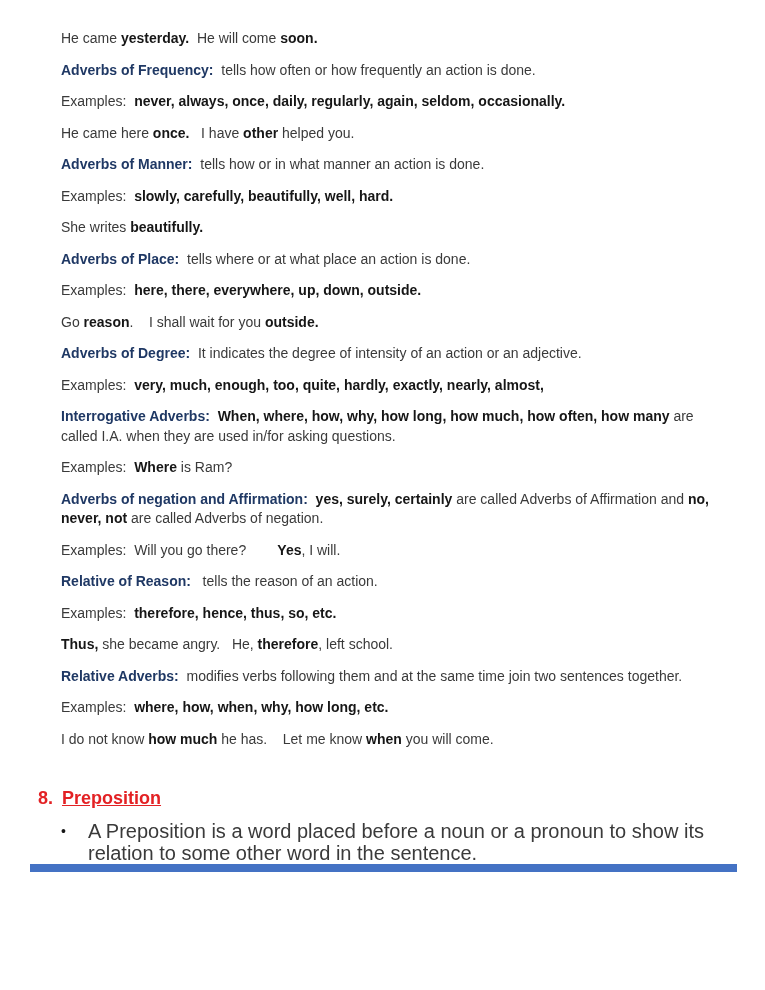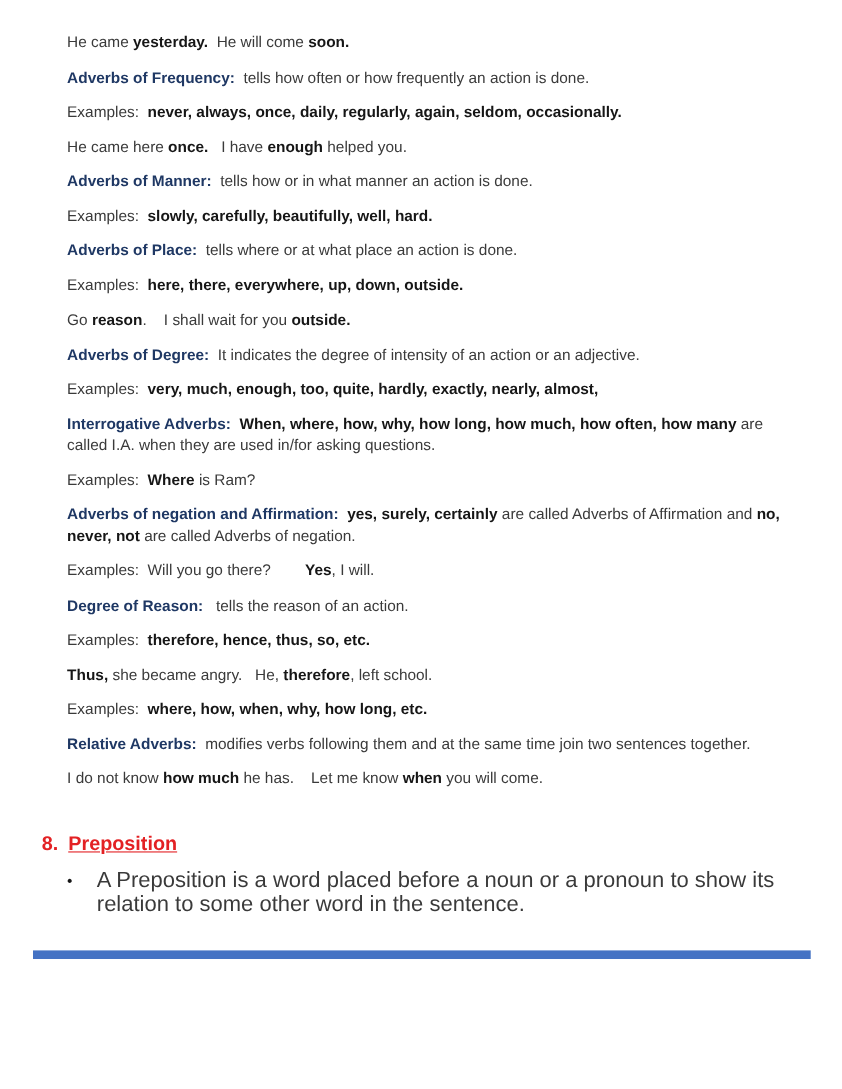--- a/index.html
+++ b/index.html
@@ -31,37 +31,38 @@
   }
 </style>
 </head>
 <body>
 
 <div class="page">
   <div class="content">
       <p class="doc-p"><span class="n">He came </span><span class="b">yesterday.</span><span class="n">  He will come </span><span class="b">soon.</span></p>
       <p class="doc-p"><span class="h">Adverbs of Frequency:</span><span class="n">  tells how often or how frequently an action is done.</span></p>
       <p class="doc-p"><span class="n">Examples:  </span><span class="b">never, always, once, daily, regularly, again, seldom, occasionally.</span></p>
-      <p class="doc-p"><span class="n">He came here </span><span class="b">once.</span><span class="n">   I have </span><span class="b">enough</span><span class="n"> helped you.</span></p>
+      <p class="doc-p"><span class="n">He came here </span><span class="b">once.</span><span class="n">   I have </span><span class="b">other</span><span class="n"> helped you.</span></p>
       <p class="doc-p"><span class="h">Adverbs of Manner:</span><span class="n">  tells how or in what manner an action is done.</span></p>
       <p class="doc-p"><span class="n">Examples:  </span><span class="b">slowly, carefully, beautifully, well, hard.</span></p>
+      <p class="doc-p"><span class="n">She writes </span><span class="b">beautifully.</span></p>
       <p class="doc-p"><span class="h">Adverbs of Place:</span><span class="n">  tells where or at what place an action is done.</span></p>
       <p class="doc-p"><span class="n">Examples:  </span><span class="b">here, there, everywhere, up, down, outside.</span></p>
       <p class="doc-p"><span class="n">Go </span><span class="b">reason</span><span class="n">.    I shall wait for you </span><span class="b">outside.</span></p>
       <p class="doc-p"><span class="h">Adverbs of Degree:</span><span class="n">  It indicates the degree of intensity of an action or an adjective.</span></p>
       <p class="doc-p"><span class="n">Examples:  </span><span class="b">very, much, enough, too, quite, hardly, exactly, nearly, almost,</span></p>
       <p class="doc-p"><span class="h">Interrogative Adverbs:</span><span class="n">  </span><span class="b">When, where, how, why, how long, how much, how often, how many</span><span class="n"> are called I.A. when they are used in/for asking questions.</span></p>
       <p class="doc-p"><span class="n">Examples:  </span><span class="b">Where</span><span class="n"> is Ram?</span></p>
       <p class="doc-p"><span class="h">Adverbs of negation and Affirmation:</span><span class="n">  </span><span class="b">yes, surely, certainly</span><span class="n"> are called Adverbs of Affirmation and </span><span class="b">no, never, not</span><span class="n"> are called Adverbs of negation.</span></p>
       <p class="doc-p"><span class="n">Examples:  Will you go there?        </span><span class="b">Yes</span><span class="n">, I will.</span></p>
-      <p class="doc-p"><span class="h">Degree of Reason:</span><span class="n">   tells the reason of an action.</span></p>
+      <p class="doc-p"><span class="h">Relative of Reason:</span><span class="n">   tells the reason of an action.</span></p>
       <p class="doc-p"><span class="n">Examples:  </span><span class="b">therefore, hence, thus, so, etc.</span></p>
       <p class="doc-p"><span class="b">Thus,</span><span class="n"> she became angry.   He, </span><span class="b">therefore</span><span class="n">, left school.</span></p>
+      <p class="doc-p"><span class="h">Relative Adverbs:</span><span class="n">  modifies verbs following them and at the same time join two sentences together.</span></p>
       <p class="doc-p"><span class="n">Examples:  </span><span class="b">where, how, when, why, how long, etc.</span></p>
-      <p class="doc-p"><span class="h">Relative Adverbs:</span><span class="n">  modifies verbs following them and at the same time join two sentences together.</span></p>
       <p class="doc-p"><span class="n">I do not know </span><span class="b">how much</span><span class="n"> he has.    Let me know </span><span class="b">when</span><span class="n"> you will come.</span></p>
       <div class="section-heading">
         <span class="section-number">8.</span>
         <span class="section-title">Preposition</span>
       </div>
       <div class="bullet-row">
         <span class="bullet-dot">•</span>
         <span class="bullet-text">A Preposition is a word placed before a noun or a pronoun to show its relation to some other word in the sentence.</span>
       </div>
     </div>

